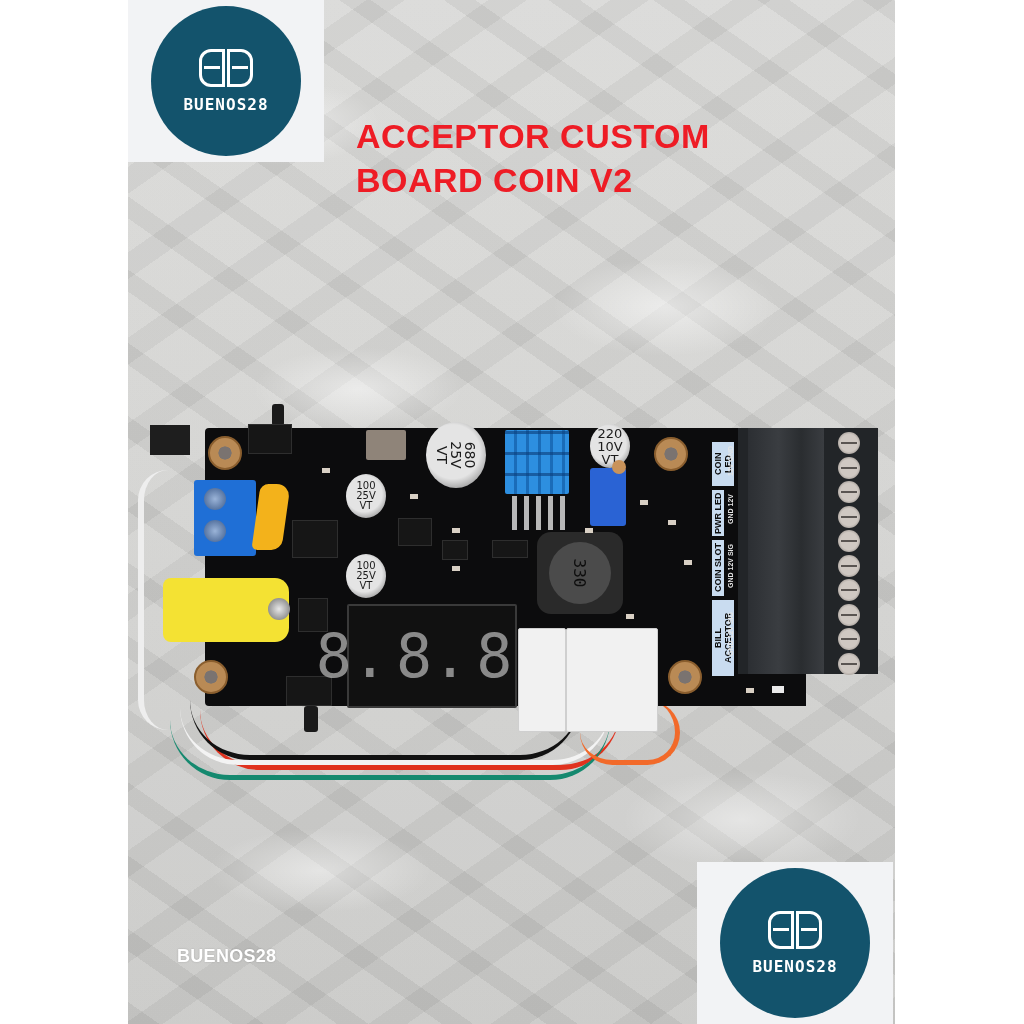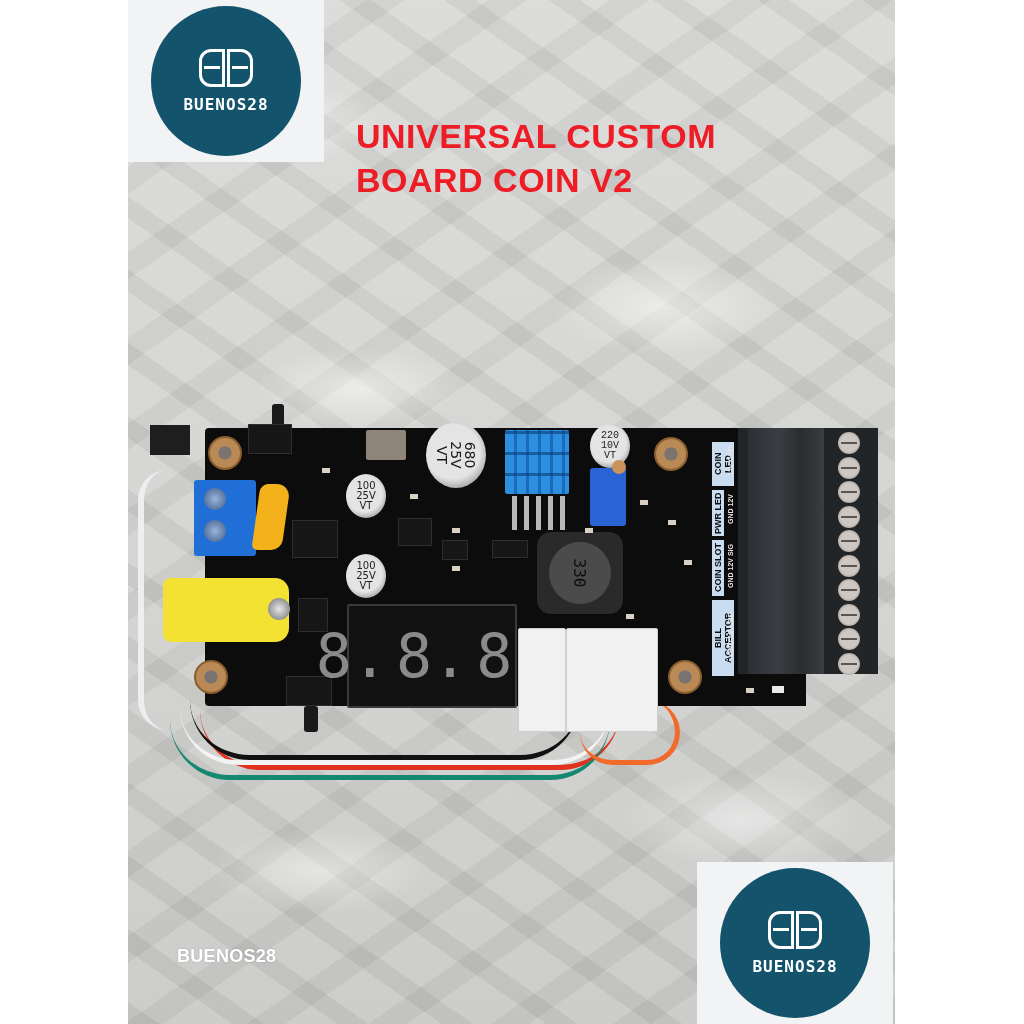--- a/index.html
+++ b/index.html
@@ -177,21 +177,21 @@
   <div class="logo-circle">
     <div class="logo-mark">
       <div class="logo-b left"></div>
       <div class="logo-b"></div>
     </div>
     <div class="logo-text">BUENOS28</div>
   </div>
 </div>
 
 <div class="title">
-  <div>UNIVERSAL CUSTOM</div>
+  <div>ACCEPTOR CUSTOM</div>
   <div>BOARD COIN V2</div>
 </div>
 
 <div class="wire" style="left:200px;top:640px;width:420px;height:130px;border-width:0 0 5px 0;border-bottom-color:#e0321e;"></div>
 <div class="wire" style="left:180px;top:650px;width:430px;height:115px;border-width:0 0 5px 0;border-bottom-color:#f3f3f3;"></div>
 <div class="wire" style="left:190px;top:640px;width:390px;height:120px;border-width:0 0 5px 0;border-bottom-color:#111;"></div>
 <div class="wire" style="left:170px;top:600px;width:440px;height:180px;border-width:0 0 5px 0;border-bottom-color:#15896f;"></div>
 <div class="wire" style="left:580px;top:700px;width:100px;height:65px;border-width:0 5px 5px 0;border-color:transparent #f26a2a #f26a2a transparent;"></div>
 <div class="wire" style="left:138px;top:470px;width:60px;height:260px;border-width:0 0 0 6px;border-left-color:#eeeeee;"></div>
 <div class="headers-left"></div>
@@ -224,21 +224,21 @@
 <div class="ic" style="left:442px;top:540px;width:26px;height:20px;"></div>
 <div class="ic" style="left:492px;top:540px;width:36px;height:18px;"></div>
 
 <div class="cap" style="left:426px;top:422px;width:60px;height:66px;font-size:14px;">
   <span style="transform:rotate(90deg);display:block;">
     <span class="cap-text">680</span>
     <span class="cap-text">25V</span>
     <span class="cap-text">VT</span>
   </span>
 </div>
-<div class="cap" style="left:590px;top:424px;width:40px;height:44px;font-size:10px;flex-direction:column;font-family:Liberation Mono, monospace;">
+<div class="cap" style="left:590px;top:424px;width:40px;height:44px;font-size:13px;flex-direction:column;">
   <span class="cap-text">220</span>
   <span class="cap-text">10V</span>
   <span class="cap-text">VT</span>
 </div>
 <div class="cap" style="left:346px;top:474px;width:40px;height:44px;font-size:10px;flex-direction:column;">
   <span class="cap-text">100</span>
   <span class="cap-text">25V</span>
   <span class="cap-text">VT</span>
 </div>
 <div class="cap" style="left:346px;top:554px;width:40px;height:44px;font-size:10px;flex-direction:column;">

